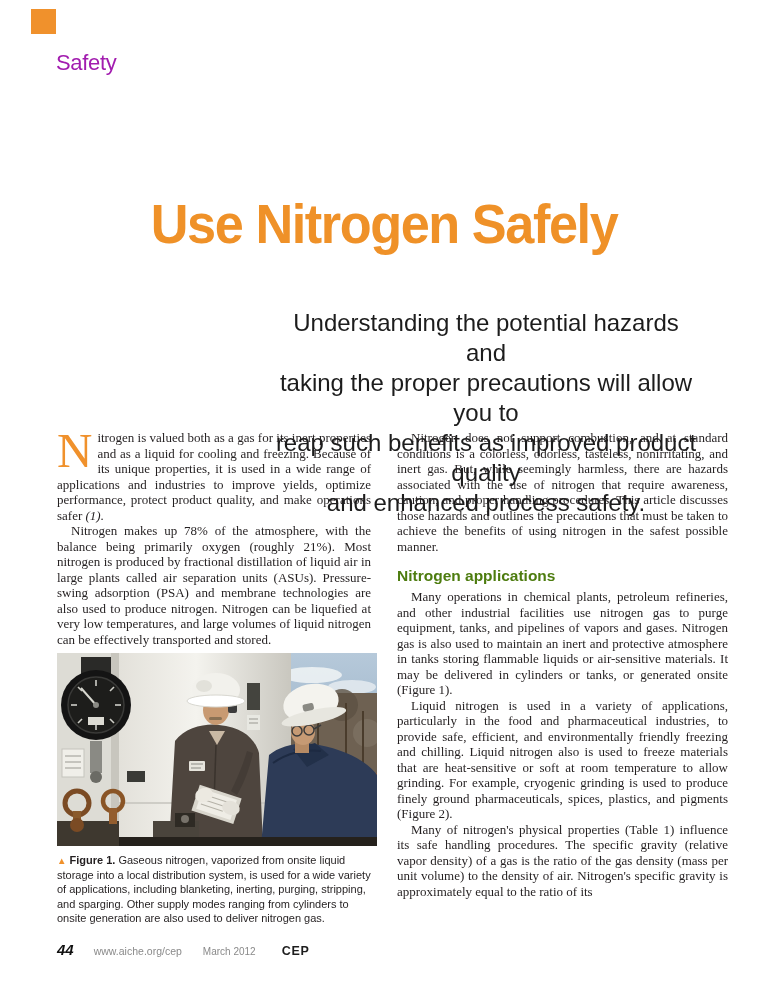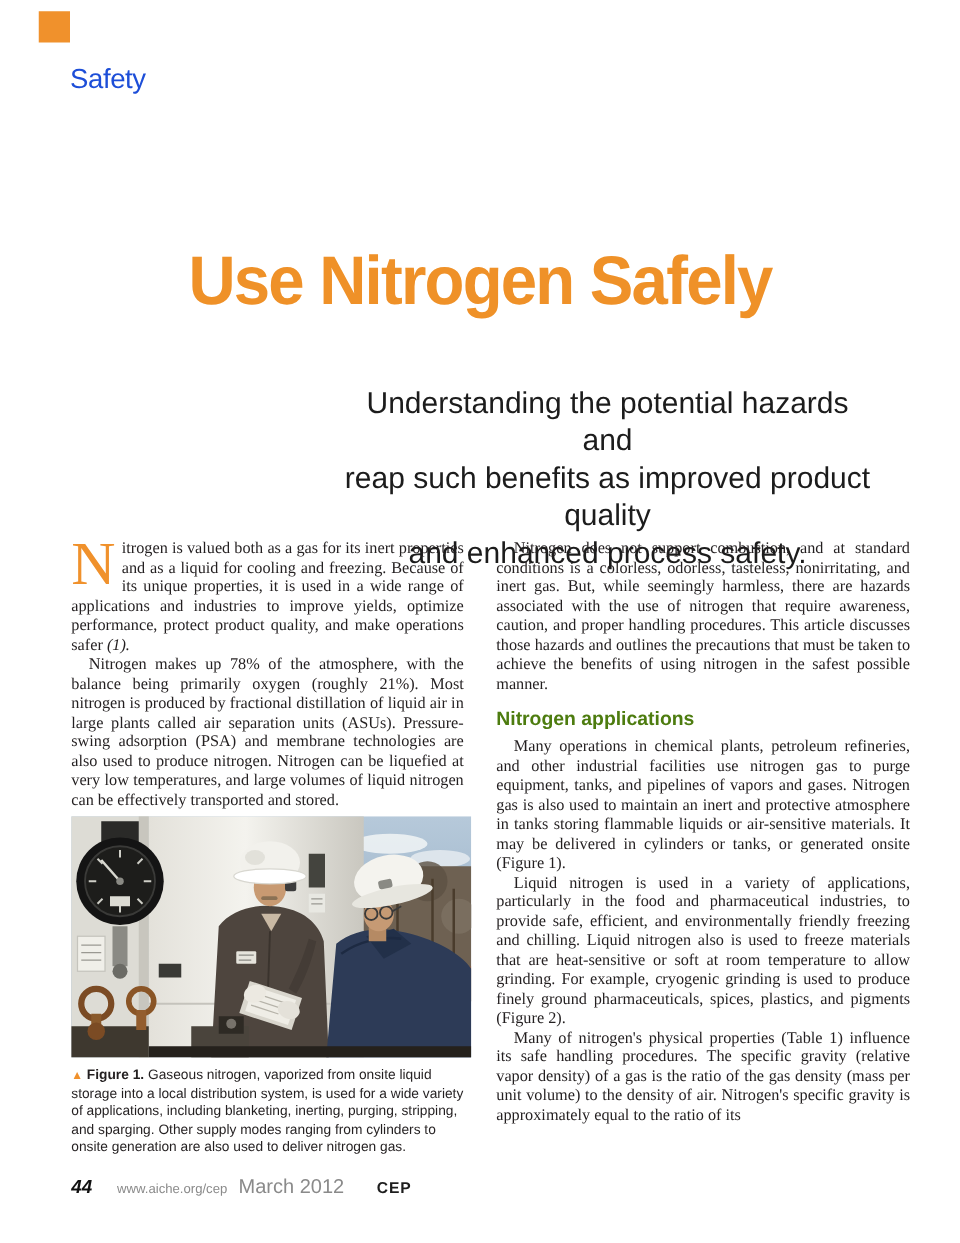--- a/index.html
+++ b/index.html
@@ -1,21 +1,21 @@
 <!DOCTYPE html>
 <html lang="en"><head>
 <meta charset="utf-8">
 <style>
   html,body{margin:0;padding:0;background:#ffffff;}
   body{width:768px;height:994px;position:relative;font-family:"Liberation Serif",serif;color:#231F20;}
   .page{position:absolute;inset:0;background:#fff;overflow:hidden;}
 
   .dept-square{position:absolute;left:31px;top:9px;width:25px;height:25px;background:#F0912C;}
   .dept-label{position:absolute;left:56px;top:50px;font-family:"Liberation Sans",sans-serif;
-              font-size:22px;font-weight:400;color:#1d4ed8;letter-spacing:-.3px;}
+              font-size:22px;font-weight:400;color:#a21caf;letter-spacing:-.3px;}
 
   .title{position:absolute;left:0;right:0;top:192px;text-align:center;
          font-family:"Liberation Sans",sans-serif;font-weight:700;font-size:55px;
          color:#EF9128;letter-spacing:-1.5px;transform:scaleX(.95);}
 
   .byline{position:absolute;left:57px;top:311px;font-family:"Liberation Sans",sans-serif;
           font-variant:small-caps;font-size:14.5px;line-height:21px;}
   .byline .author{font-weight:700;color:#1d1d1d;}
   .byline .affil{font-weight:400;color:#8d8d8d;}
 
@@ -36,36 +36,37 @@
 
   .caption{position:absolute;left:57px;top:853px;width:318px;
            font-family:"Liberation Sans",sans-serif;font-size:11px;line-height:14.2px;color:#231F20;}
   .caption .marker{color:#F0912C;font-size:9.5px;}
   .caption .flabel{font-weight:700;}
 
   .footer{position:absolute;left:57px;top:941px;display:flex;align-items:baseline;
           font-family:"Liberation Sans",sans-serif;}
   .page-num{font-weight:700;font-style:italic;font-size:15px;color:#111;}
   .site{margin-left:20px;font-size:10.5px;color:#8a8a8a;}
-  .date{margin-left:9px;font-size:16px;color:#8a8a8a;}
+  .date{margin-left:21px;font-size:10px;color:#8a8a8a;}
   .pub{margin-left:26px;font-weight:700;font-size:12.5px;color:#1d1d1d;letter-spacing:.8px;}
 </style>
 </head>
 <body>
 
 <div class="page">
 
   <div class="dept-square"></div>
   <div class="dept-label">Safety</div>
 
   <div class="title">Use Nitrogen Safely</div>
 
 
   <div class="deck">
     <div>Understanding the potential hazards and</div>
+    <div>taking the proper precautions will allow you to</div>
     <div>reap such benefits as improved product quality</div>
     <div>and enhanced process safety.</div>
   </div>
 
   <div class="col col-left">
     <p><span class="dropcap">N</span><span>itrogen is valued both as a gas for its inert properties and as a liquid for cooling and freezing. Because of its unique properties, it is used in a wide range of applications and industries to improve yields, optimize performance, protect product quality, and make operations safer </span><span class="cite">(1).</span></p>
     <p class="indent">Nitrogen makes up 78% of the atmosphere, with the balance being primarily oxygen (roughly 21%). Most nitrogen is produced by fractional distillation of liquid air in large plants called air separation units (ASUs). Pressure-swing adsorption (PSA) and membrane technologies are also used to produce nitrogen. Nitrogen can be liquefied at very low temperatures, and large volumes of liquid nitrogen can be effectively transported and stored.</p>
   </div>
 
   <div class="col col-right">

